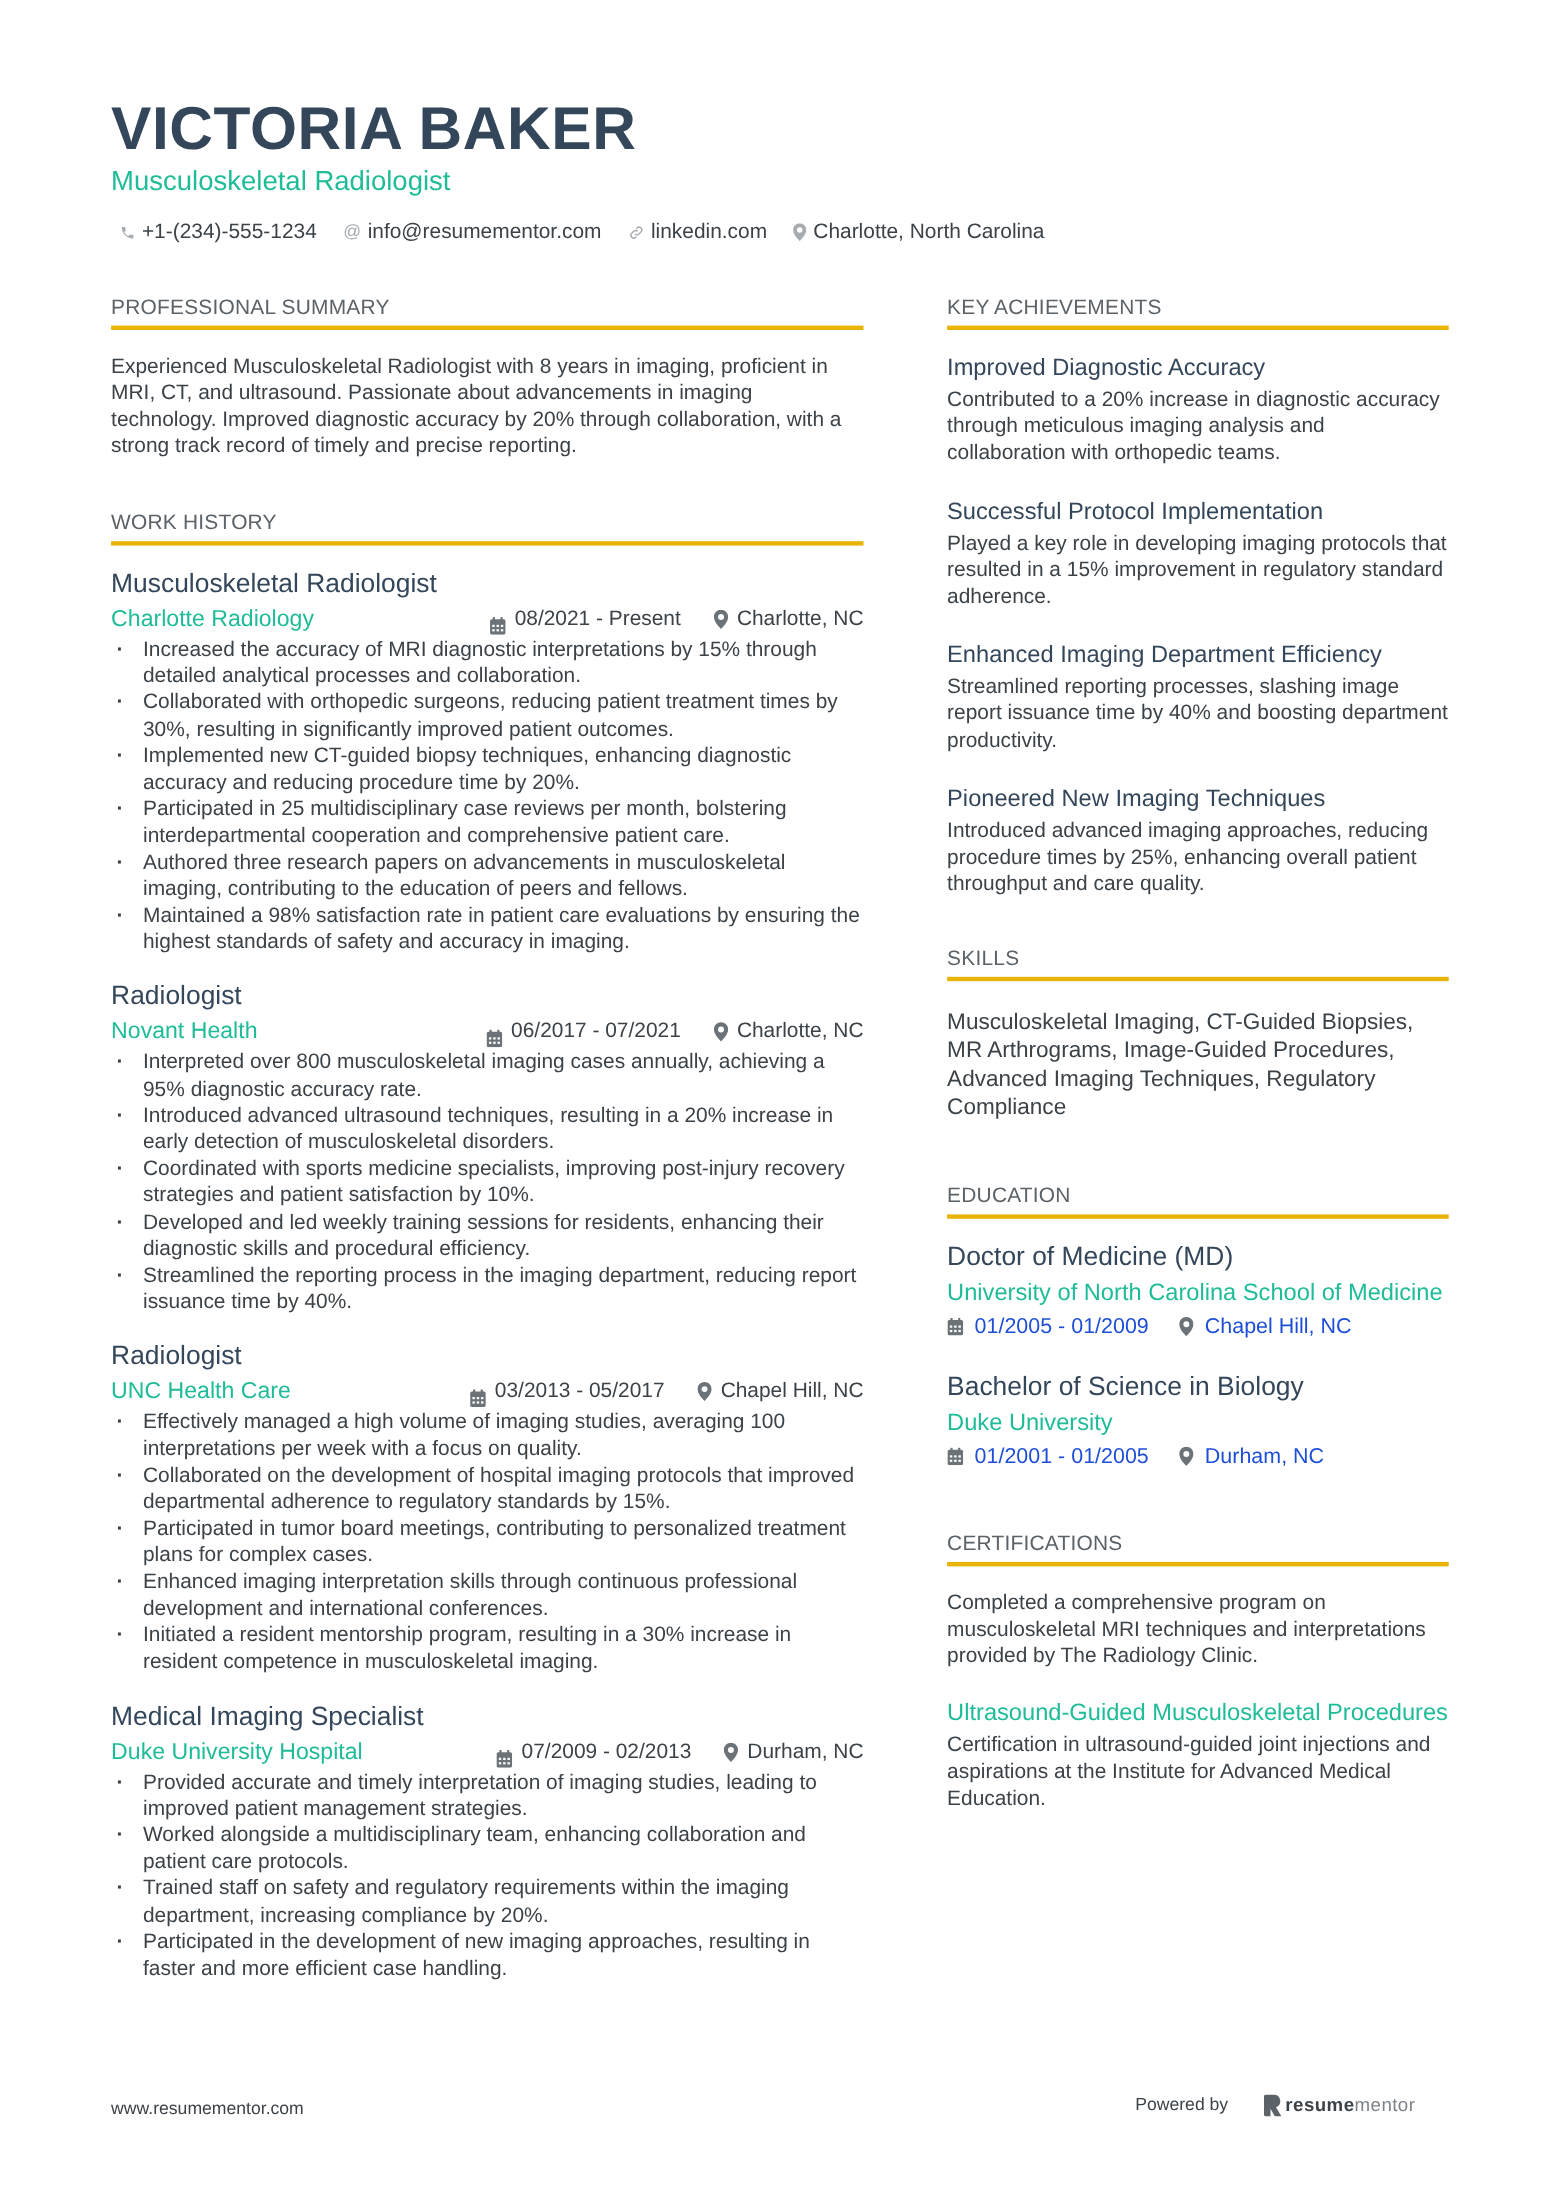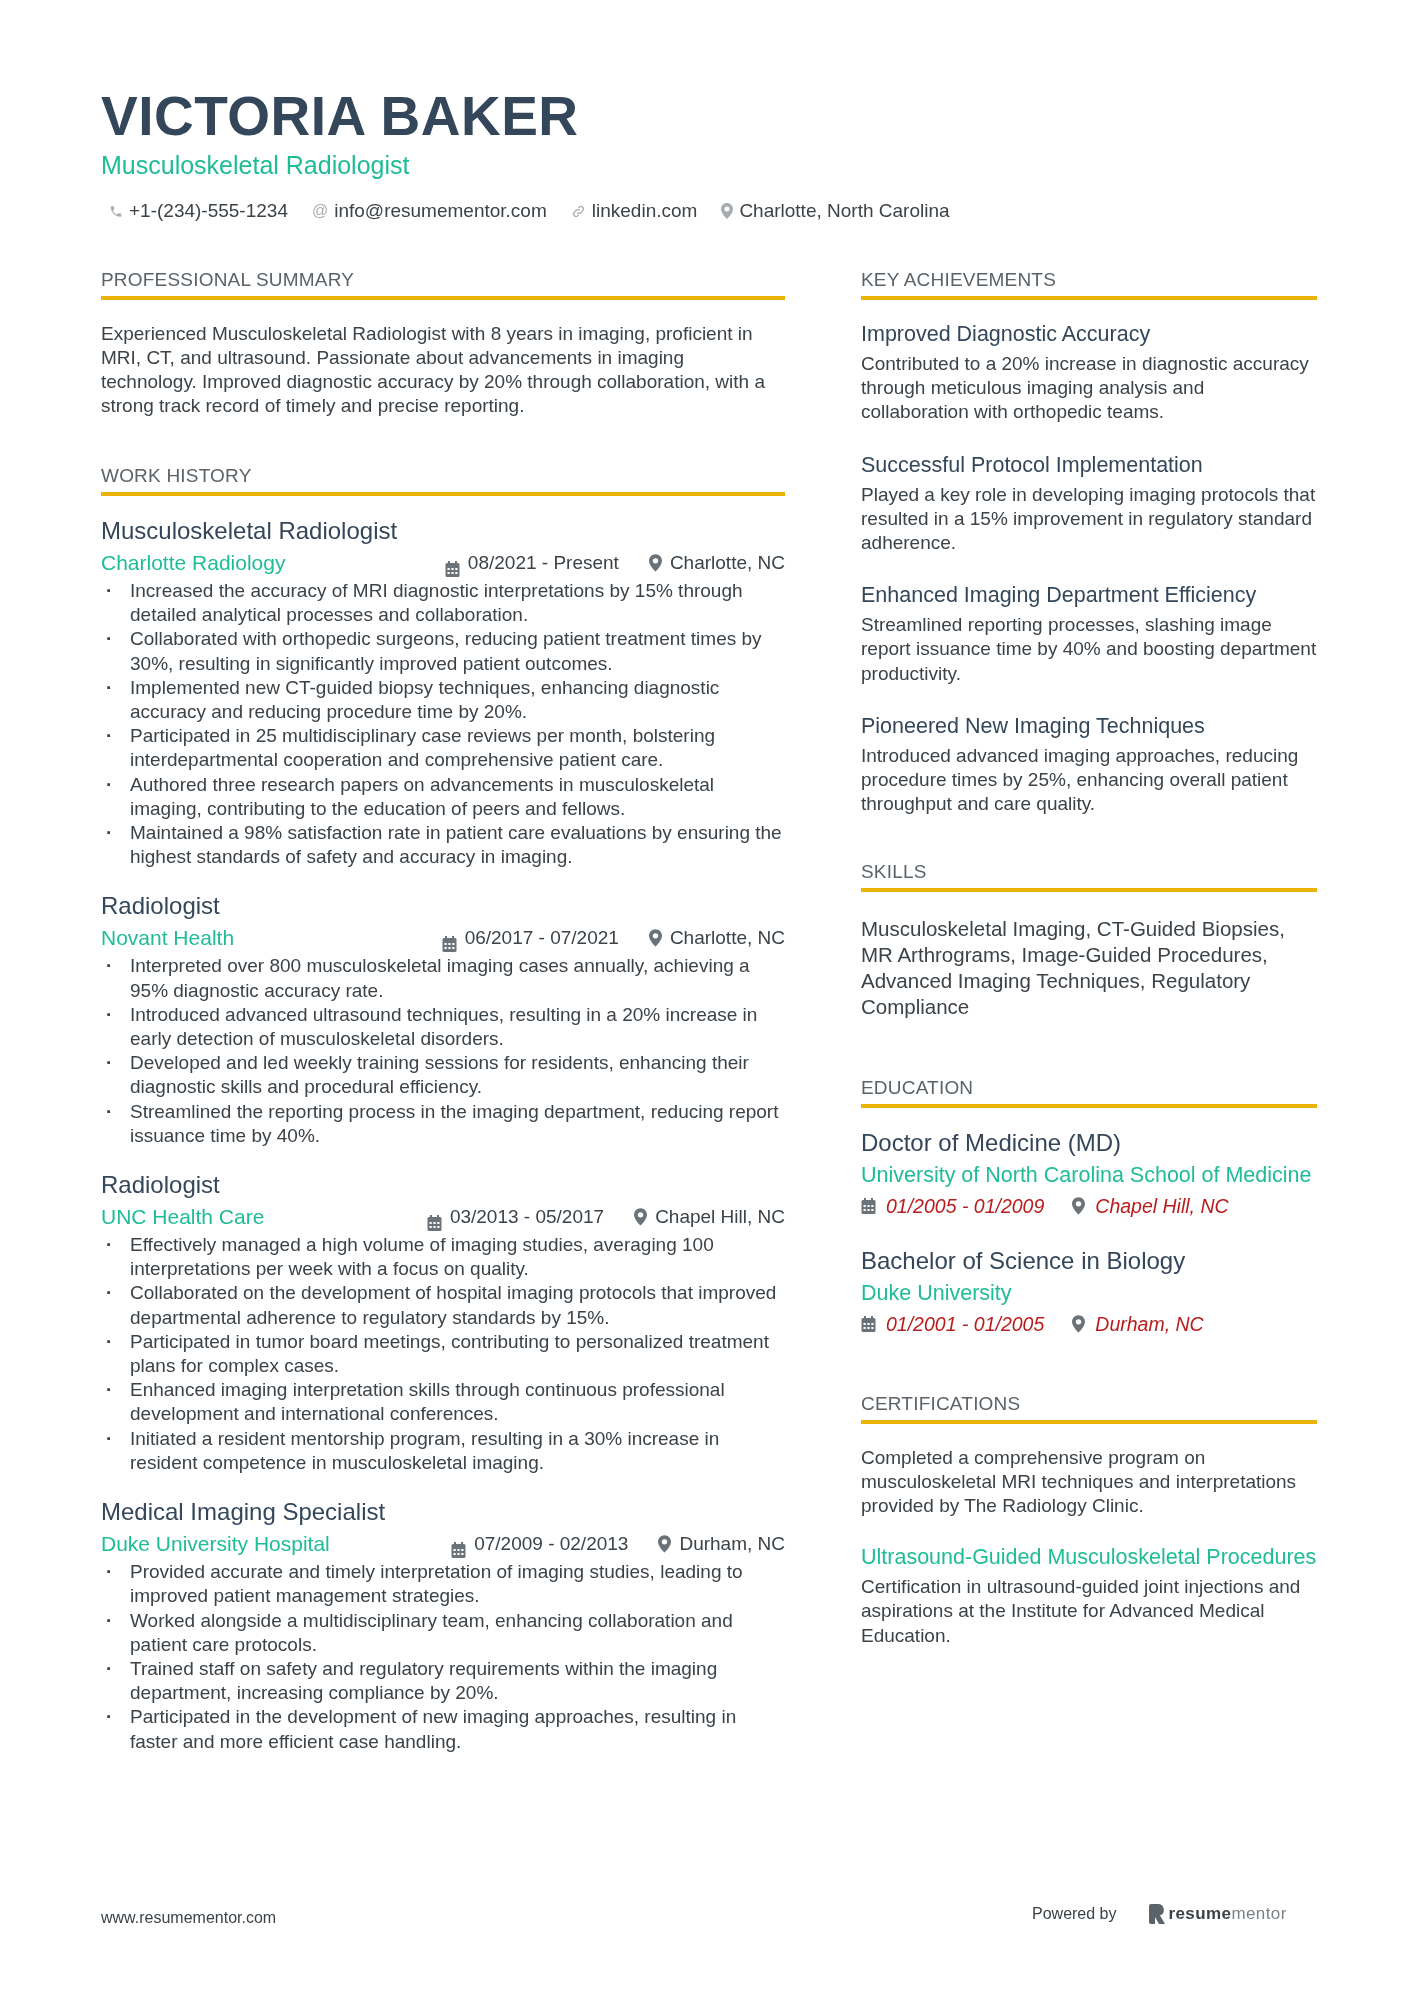--- a/index.html
+++ b/index.html
@@ -65,21 +65,21 @@
     color: #3b4248; font-size: 19px; font-weight: 700;
   }
 
   .ach-title { font-size: 21.5px; color: #34465a; line-height: 28px; }
   .ach-desc { font-size: 19px; line-height: 24.2px; color: #3b4248; margin-top: 4px; }
 
   .skills { font-size: 20.5px; line-height: 25.8px; color: #3b4248; }
 
   .edu-degree { font-size: 24px; color: #34465a; line-height: 30px; }
   .edu-school { font-size: 21.5px; color: #1fbc98; line-height: 27px; margin-top: 4px; }
-  .edu-meta { display: flex; align-items: center; font-size: 19.5px; color: #b91c1c; line-height: 28px; margin-top: 3px; font-style: italic; }
+  .edu-meta { display: flex; align-items: center; font-size: 19.5px; color: #1d4ed8; line-height: 28px; margin-top: 3px; }
   .edu-meta .ic { color: #6c7378; margin-right: 10px; display: inline-flex; align-items: center; }
   .edu-meta .date { display: inline-flex; align-items: center; margin-right: 28px; }
   .edu-meta .loc { display: inline-flex; align-items: center; }
 
   .cert-title { font-size: 21.5px; color: #1fbc98; line-height: 27px; }
   .cert-desc { font-size: 19px; line-height: 24.2px; color: #3b4248; margin-top: 4px; }
 
   
   .footer-left {
     position: absolute; left: 101px; top: 1909px;
@@ -209,20 +209,21 @@
                     <path fill="#6c7378" d="M12 0C5.4 0 0 5.4 0 12c0 9 12 20 12 20s12-11 12-20C24 5.4 18.6 0 12 0zm0 17a5 5 0 1 1 0-10 5 5 0 0 1 0 10z"></path>
                   </svg>
                 </span>
                 <span>Charlotte, NC</span>
               </span>
             </div>
           </div>
           <ul class="bullets">
             <li>Interpreted over 800 musculoskeletal imaging cases annually, achieving a 95% diagnostic accuracy rate.</li>
             <li>Introduced advanced ultrasound techniques, resulting in a 20% increase in early detection of musculoskeletal disorders.</li>
+            <li>Coordinated with sports medicine specialists, improving post-injury recovery strategies and patient satisfaction by 10%.</li>
             <li>Developed and led weekly training sessions for residents, enhancing their diagnostic skills and procedural efficiency.</li>
             <li>Streamlined the reporting process in the imaging department, reducing report issuance time by 40%.</li>
           </ul>
         </div>
         <div class="job" style="margin-top: 22px;">
           <div class="job-title">Radiologist</div>
           <div class="job-row">
             <div class="company">UNC Health Care</div>
             <div class="meta">
               <span class="date">

